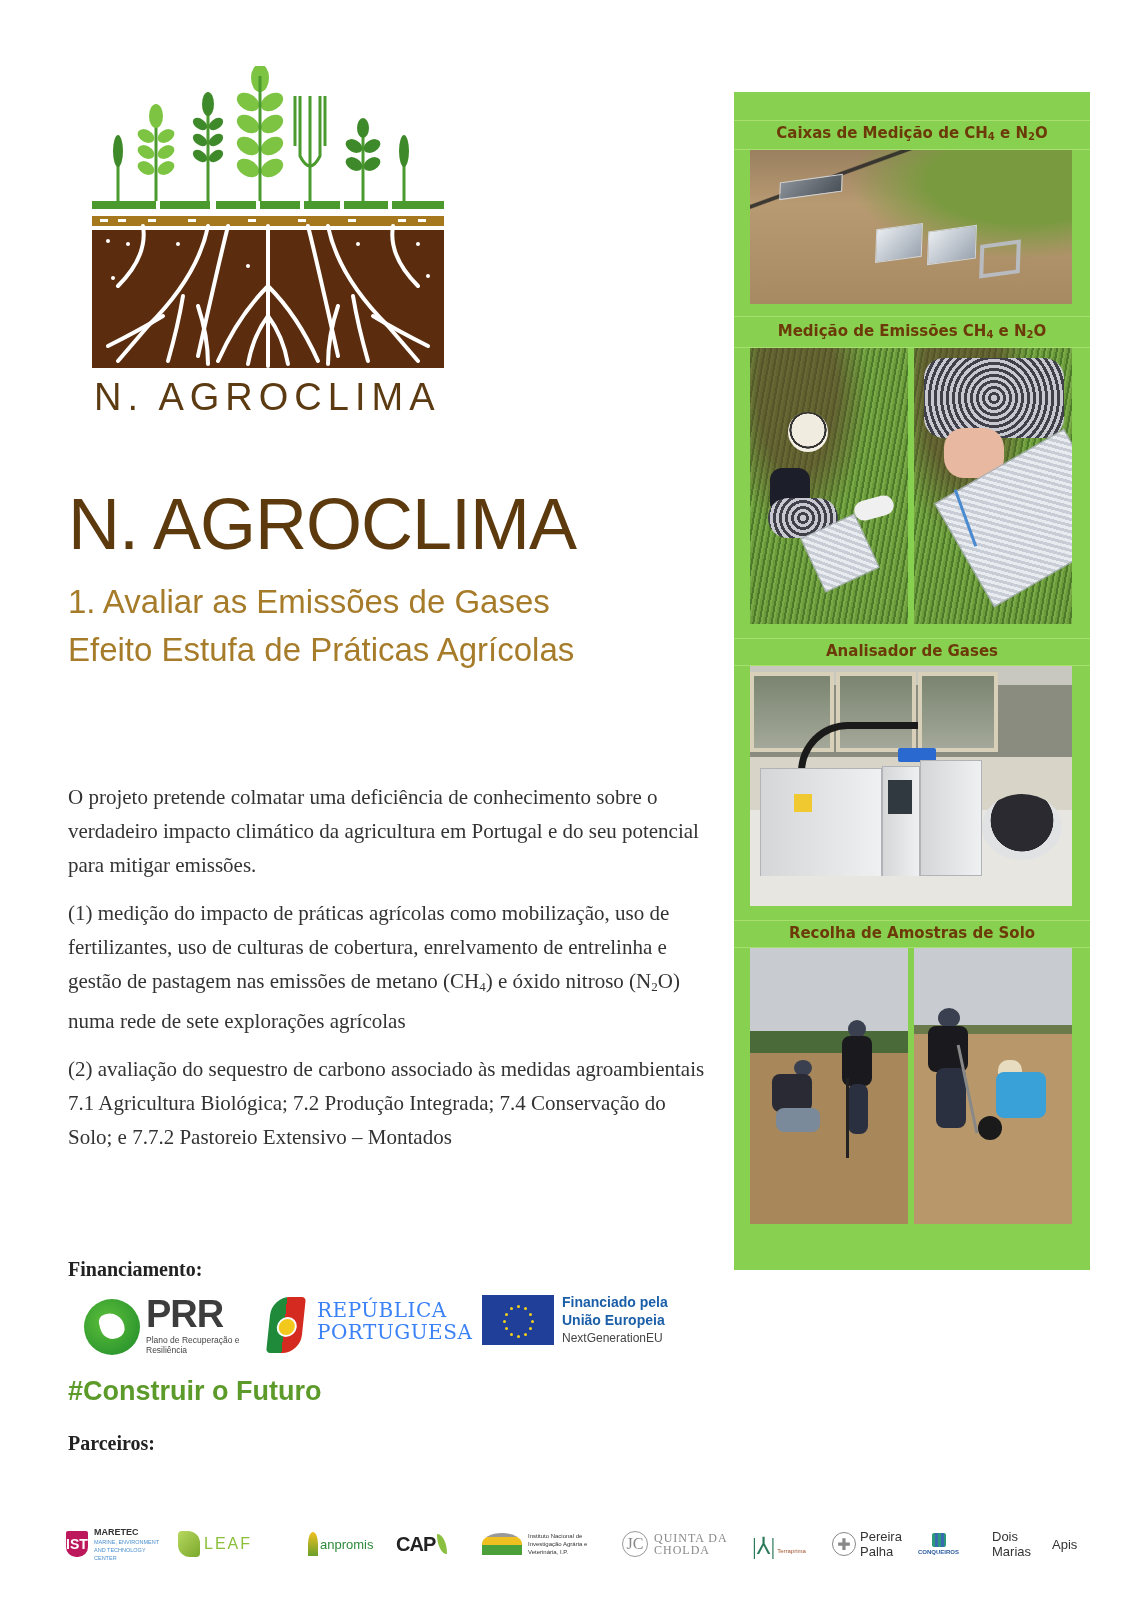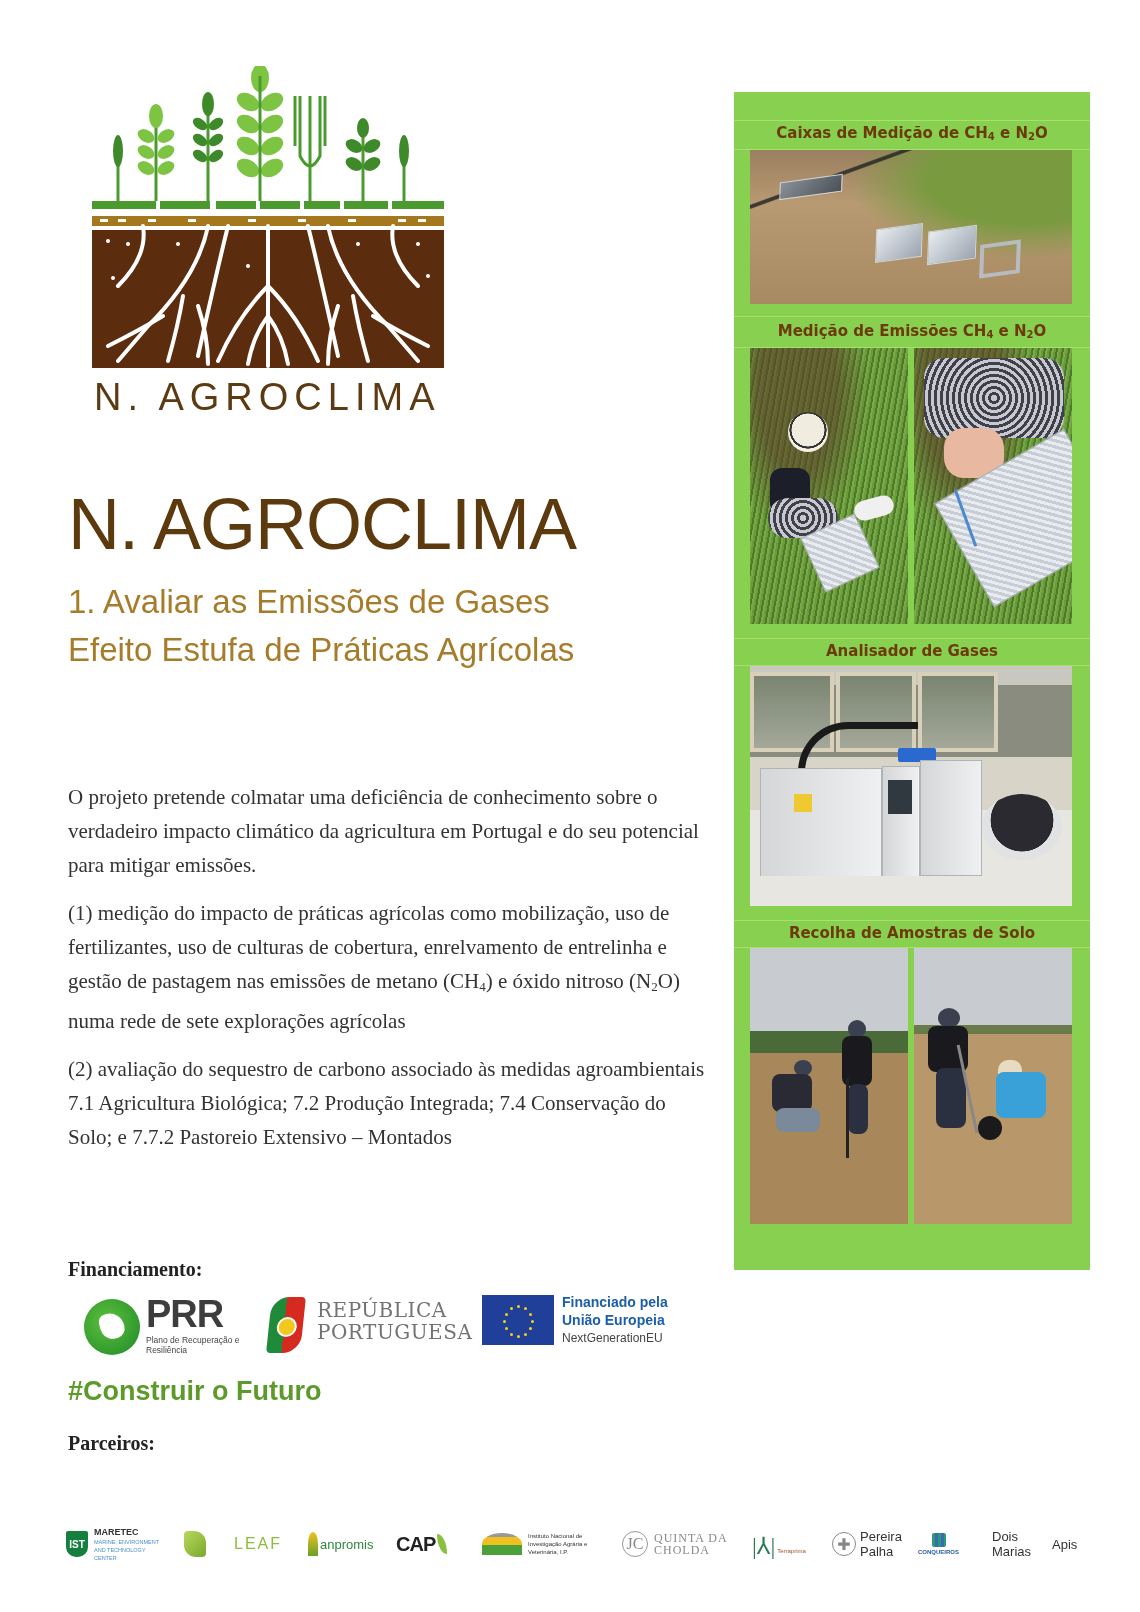--- a/index.html
+++ b/index.html
@@ -26,35 +26,35 @@
   .funding-row { position: absolute; left: 84px; top: 1261px; width: 620px; height: 70px; margin-top: 32px; }
   .prr { position: absolute; left: 0; top: 0; width: 180px; height: 70px; }
   .prr-circle { position: absolute; left: 0; top: 6px; width: 56px; height: 56px; border-radius: 50%; background: radial-gradient(circle at 40% 40%, #5cbf3a, #1e8a2a); }
   .prr-circle::after { content: ""; position: absolute; left: 16px; top: 14px; width: 24px; height: 26px; background: #fff; border-radius: 30% 60% 40% 50%; transform: rotate(-15deg); }
   .prr-big { position: absolute; left: 62px; top: 0; font-family: "Liberation Sans", sans-serif; font-weight: bold; font-size: 38px; color: #3d3d3d; letter-spacing: -1px; }
   .prr-small { position: absolute; left: 62px; top: 42px; font-family: "Liberation Sans", sans-serif; font-size: 8.5px; color: #444; line-height: 10px; width: 110px; }
 
   .rep { position: absolute; left: 185px; top: 0; width: 190px; height: 70px; }
   .rep-flag { position: absolute; left: 0; top: 4px; width: 34px; height: 56px; border-radius: 18px 4px 18px 4px; background: linear-gradient(90deg, #1f8a3a 0 45%, #d42a20 45% 100%); transform: skewX(-6deg); }
   .rep-flag::after { content: ""; position: absolute; left: 8px; top: 20px; width: 16px; height: 16px; border-radius: 50%; background: #f2c81d; border: 2px solid #fff; }
-  .rep-text { position: absolute; left: 48px; top: 6px; font-family: "DejaVu Serif", serif; font-size: 20px; line-height: 22px; color: #737373; letter-spacing: 0.5px; }
+  .rep-text { position: absolute; left: 48px; top: 6px; font-family: "DejaVu Serif", serif; font-size: 20px; line-height: 22px; color: #3b82f6; letter-spacing: 0.5px; }
 
   .eu { position: absolute; left: 398px; top: 0; width: 230px; height: 70px; }
   .eu-flag { position: absolute; left: 0; top: 2px; width: 72px; height: 50px; background: #1f3f98; }
   .eu-flag .star { position: absolute; width: 3px; height: 3px; background: #f5d21c; border-radius: 50%; }
   .eu-text { position: absolute; left: 80px; top: 0; font-family: "Liberation Sans", sans-serif; }
   .eu-text .l1, .eu-text .l2 { font-size: 14px; font-weight: bold; color: #1b5fa8; line-height: 18px; }
   .eu-text .l3 { font-size: 12px; color: #444; line-height: 18px; }
 
   .hashtag { position: absolute; left: 68px; top: 1376px; font-family: "Liberation Sans", sans-serif; font-weight: bold; font-size: 27px; color: #5c9a2a; }
 
   
   .partners { position: absolute; left: 66px; top: 1520px; width: 1030px; height: 48px; }
   .partner { position: absolute; top: 0; height: 48px; display: flex; align-items: center; font-family: "Liberation Sans", sans-serif; }
-  .maretec-shield { width: 22px; height: 26px; background: #15803d; border-radius: 2px 2px 10px 10px; color: #fff; font-size: 10px; font-weight: bold; display: flex; align-items: center; justify-content: center; }
+  .maretec-shield { width: 22px; height: 26px; background: #be185d; border-radius: 2px 2px 10px 10px; color: #fff; font-size: 14px; font-weight: bold; display: flex; align-items: center; justify-content: center; }
   .maretec-txt { margin-left: 6px; line-height: 8px; }
   .maretec-txt .t { font-size: 9px; font-weight: bold; color: #333; line-height: 11px; }
   .maretec-txt .s { font-size: 5.5px; color: #4a90d0; }
   .leaf-mark { width: 22px; height: 26px; background: linear-gradient(135deg, #b8d860, #7aa82a); border-radius: 4px 12px 4px 12px; }
   .leaf-txt { margin-left: 4px; font-size: 16px; color: #8abf3a; letter-spacing: 2px; }
   .anpromis-mark { width: 10px; height: 24px; background: linear-gradient(#f0c020, #6aa02a); border-radius: 50% 50% 0 0; }
   .anpromis-txt { font-size: 13px; color: #2d8a3a; margin-left: 2px; }
   .cap-txt { font-size: 20px; font-weight: bold; color: #222; letter-spacing: -1px; }
   .cap-leaf { width: 10px; height: 20px; background: #8ac040; border-radius: 0 100% 0 100%; margin-left: 2px; }
   .iniav-mark { width: 40px; height: 22px; border-radius: 50% 50% 0 0; background: linear-gradient(#999 0 20%, #f0c020 20% 55%, #4ca03a 55%); }
@@ -282,21 +282,21 @@
 <div class="section-label" style="top:1432px;">Parceiros:</div>
 
 <div class="partners">
   <div class="partner" style="left:0;">
     <div class="maretec-shield">IST</div>
     <div class="maretec-txt">
         <div class="t">MARETEC</div>
         <div class="s" style="width:70px">MARINE, ENVIRONMENT AND TECHNOLOGY CENTER</div>
       </div>
   </div>
-  <div class="partner" style="left:118px;gap:24px;">
+  <div class="partner" style="left:112px;">
     <div class="leaf-mark"></div>
     <div class="leaf-txt">LEAF</div>
   </div>
   <div class="partner" style="left:242px;">
     <div class="anpromis-mark"></div>
     <div class="anpromis-txt">anpromis</div>
   </div>
   <div class="partner" style="left:330px;">
     <div class="cap-txt">CAP</div>
     <div class="cap-leaf"></div>

